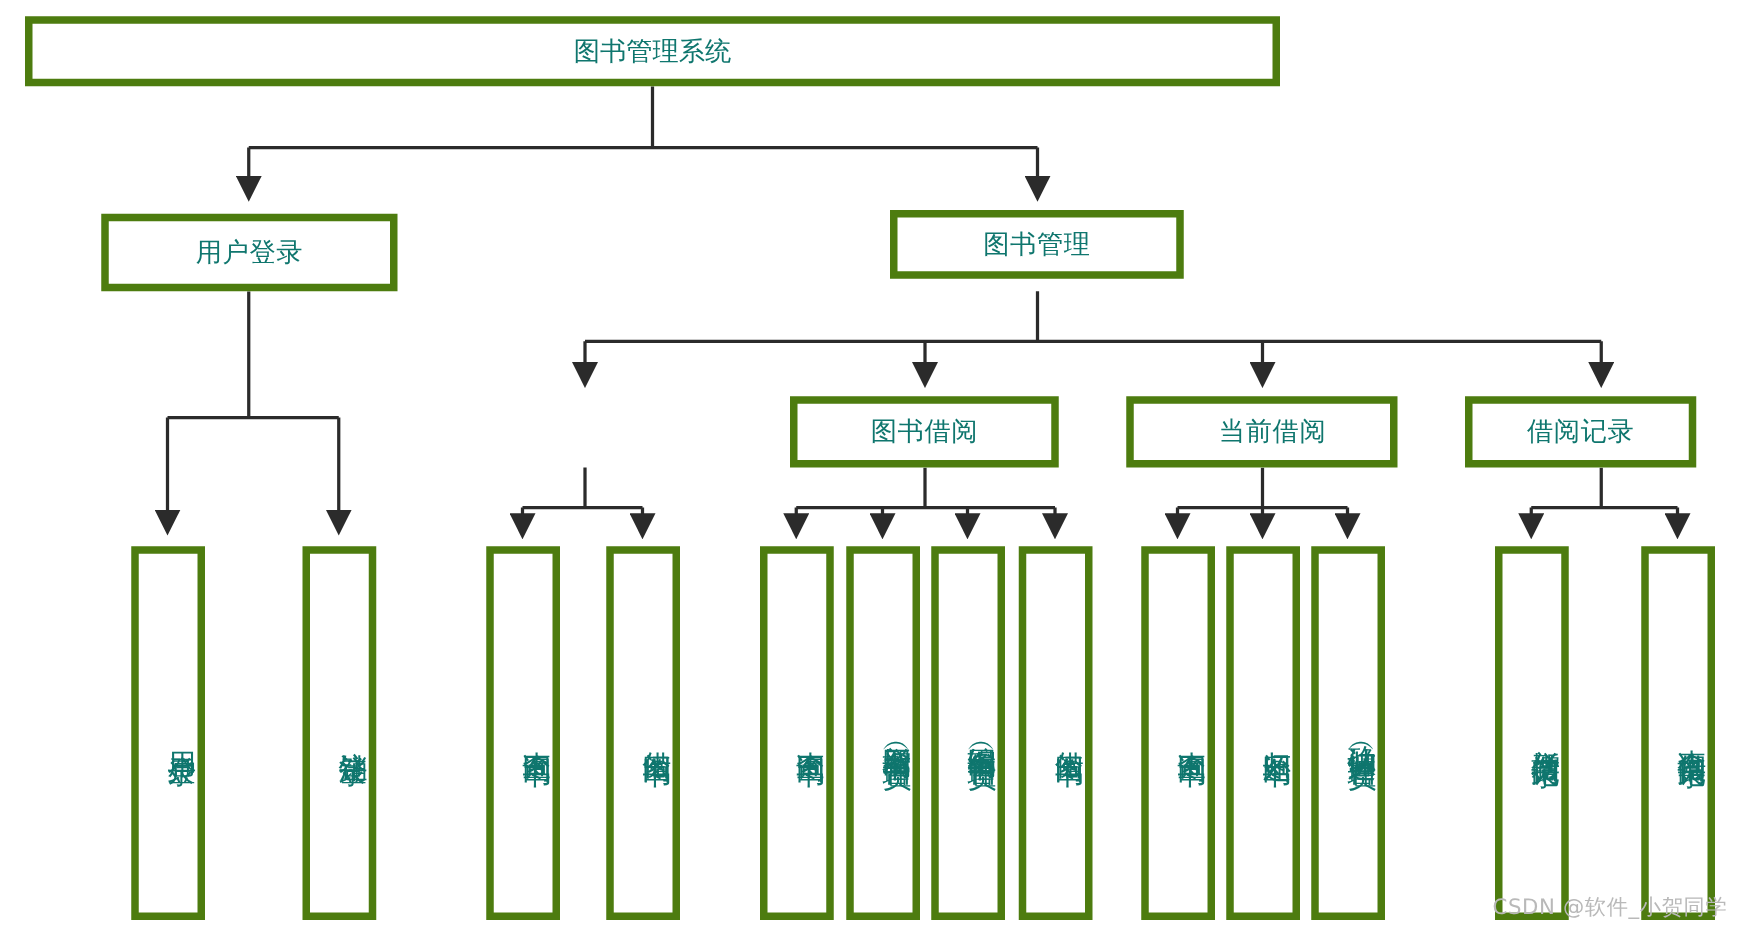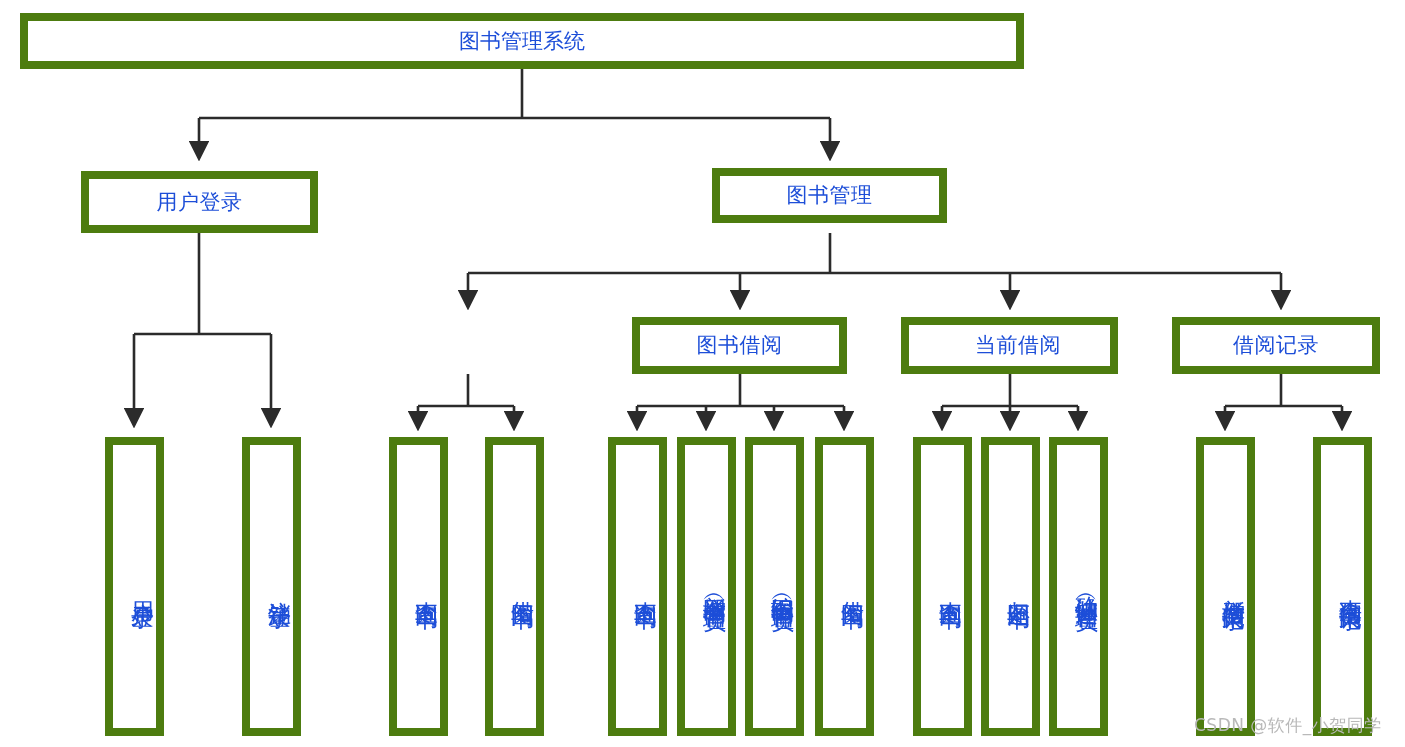--- a/index.html
+++ b/index.html
@@ -22,25 +22,25 @@
     left: 0;
     top: 0;
     width: 1405px;
     height: 747px;
     pointer-events: none;
   }
   .node {
     position: absolute;
     box-sizing: border-box;
     background: #ffffff;
-    border: 8px solid #4d7c0f;
+    border: 6px solid #4d7c0f;
     display: flex;
     align-items: center;
     justify-content: center;
-    color: #1d4ed8;
+    color: #0f766e;
   }
   .node.h {
     font-size: 21px;
     line-height: 1.25;
     letter-spacing: 0.5px;
   }
   .node.root {
     font-size: 21px;
   }
   
@@ -131,21 +131,21 @@
   <div class="node h" style="left:712px; top:168px; width:235px; height:55px;">
     <span>图书管理</span>
   </div>
 
   <div class="node h" style="left:632px; top:317px; width:215px; height:57px;text-align:right;">
     <span>图书借阅</span>
   </div>
   <div class="node h" style="left:901px; top:317px; width:217px; height:57px;padding-left:17px;">
     <span>当前借阅</span>
   </div>
-  <div class="node h" style="left:1172px; top:317px; width:208px; height:57px;">
+  <div class="node h" style="left:1172px; top:317px; width:185px; height:57px;">
     <span>借阅记录</span>
   </div>
 
   <div class="node v" style="left:105px; top:437px; width:59px; height:299px;">
     <span>用户登录</span>
   </div>
   <div class="node v" style="left:242px; top:437px; width:59px; height:299px;">
     <span>注销登录</span>
   </div>
 

